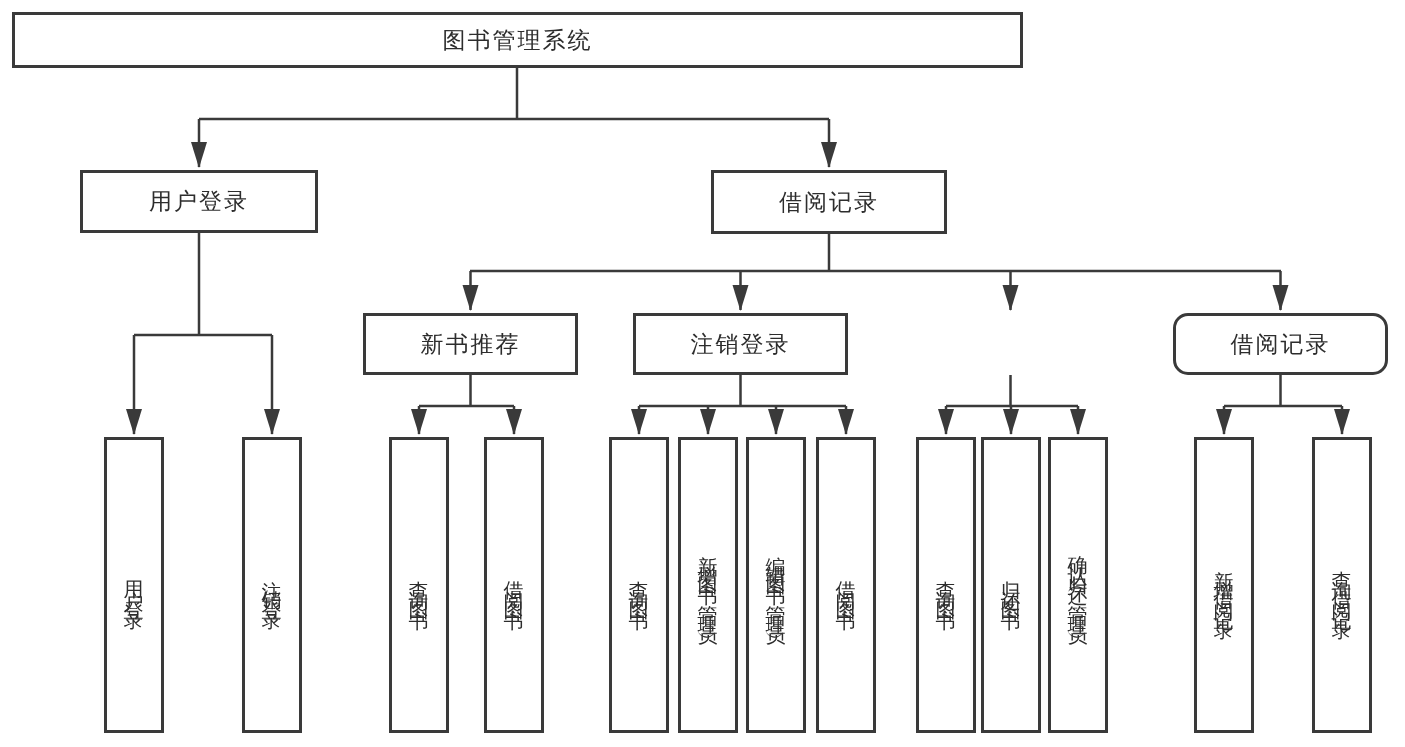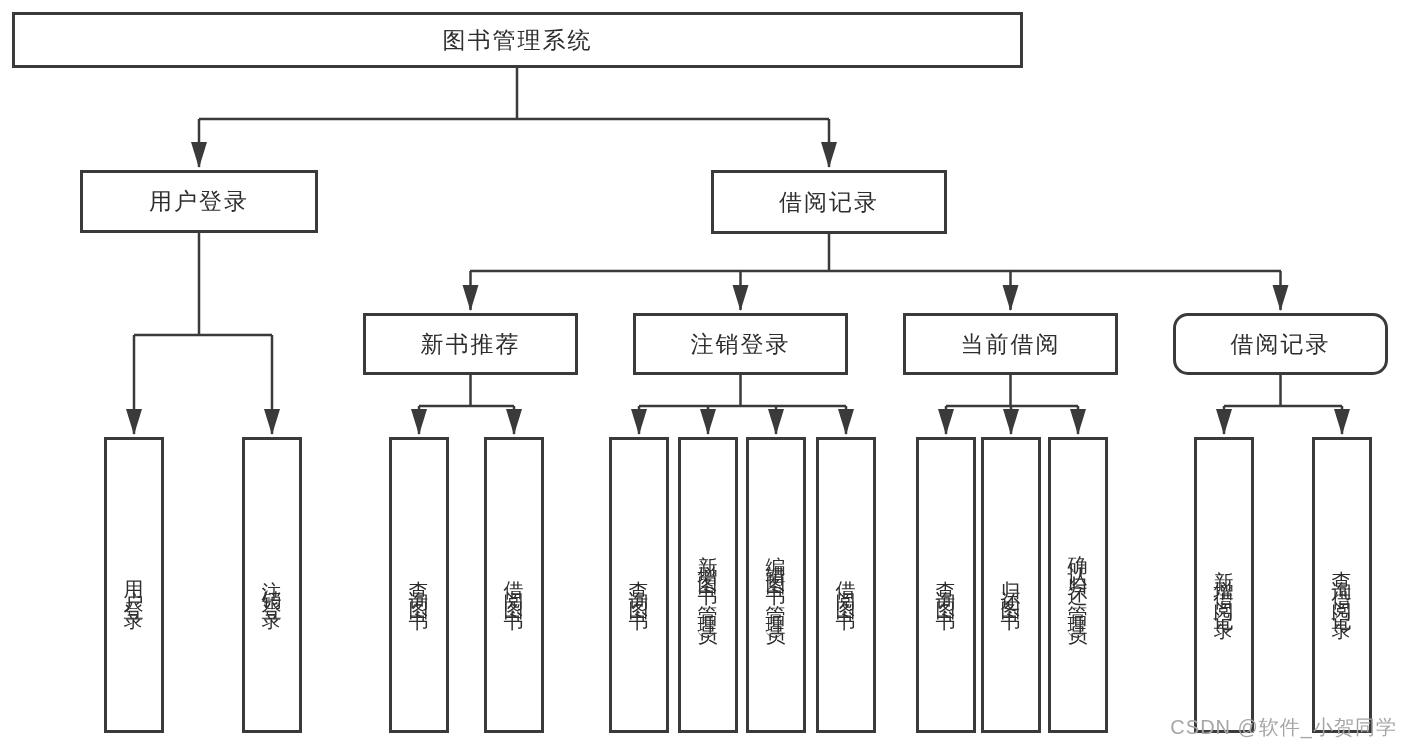--- a/index.html
+++ b/index.html
@@ -127,21 +127,20 @@
     </g>
   </svg>
 
   <div class="box root">图书管理系统</div>
 
   <div class="box l2a">用户登录</div>
   <div class="box l2b">借阅记录</div>
 
   <div class="box l3 p0">新书推荐</div>
   <div class="box l3 p1">注销登录</div>
-  <div class="box l3 p2">当前借阅</div>
   <div class="box l3 p3">借阅记录</div>
 
   <div class="box leaf q0">
     <span>用户登录</span>
   </div>
   <div class="box leaf q1">
     <span>注销登录</span>
   </div>
   <div class="box leaf q2">
     <span>查询图书</span>
@@ -170,15 +169,14 @@
   <div class="box leaf q10">
     <span>确认归还（管理员）</span>
   </div>
   <div class="box leaf q11">
     <span>新增借阅记录</span>
   </div>
   <div class="box leaf q12">
     <span>查询借阅记录</span>
   </div>
 
-  <div class="watermark">CSDN @软件_小贺同学</div>
 
 </div>
 
 </body></html>

